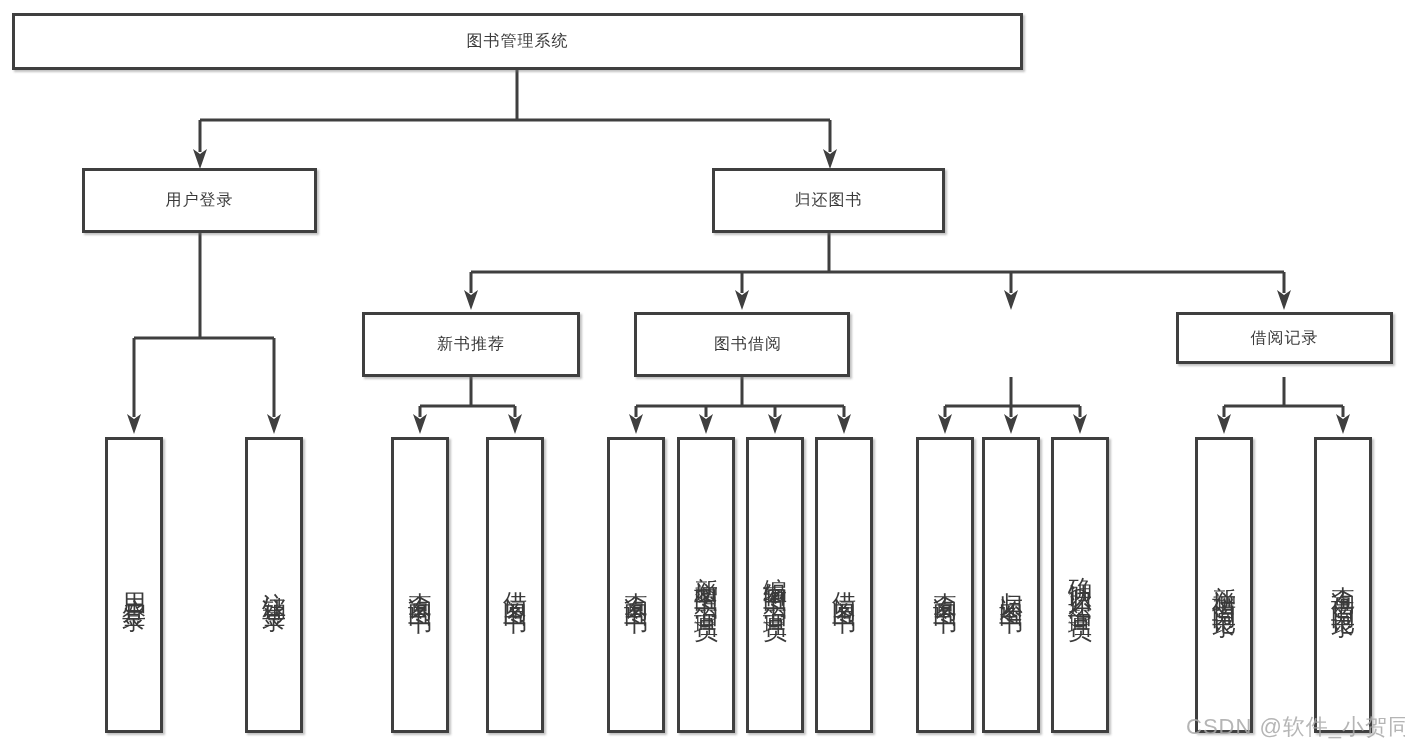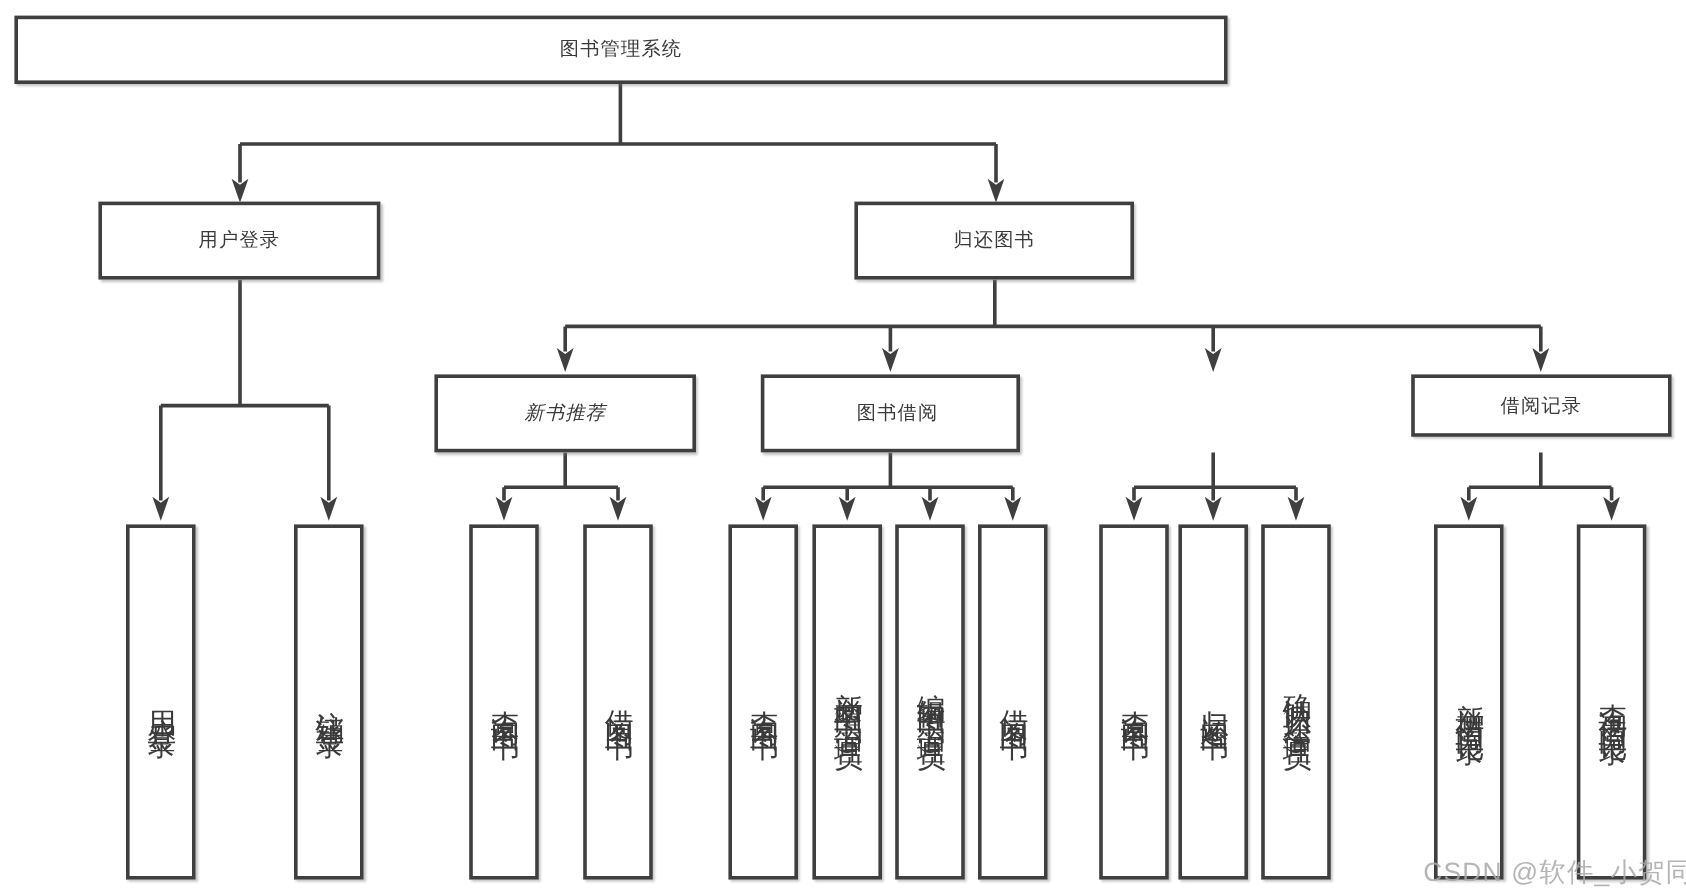--- a/index.html
+++ b/index.html
@@ -65,21 +65,21 @@
     <span class="lbl">图书管理系统</span>
   </div>
 
   <div class="node hbox" style="left:82px; top:168px; width:235px; height:65px;">
     <span class="lbl">用户登录</span>
   </div>
   <div class="node hbox" style="left:712px; top:168px; width:233px; height:65px;">
     <span class="lbl">归还图书</span>
   </div>
 
-  <div class="node hbox" style="left:362px; top:312px; width:218px; height:65px;font-style:italic;">
+  <div class="node hbox" style="left:362px; top:312px; width:218px; height:65px;">
     <span class="lbl">新书推荐</span>
   </div>
   <div class="node hbox" style="left:634px; top:312px; width:216px; height:65px;padding-left:12px;">
     <span class="lbl">图书借阅</span>
   </div>
   <div class="node hbox" style="left:1176px; top:312px; width:217px; height:52px;">
     <span class="lbl">借阅记录</span>
   </div>
 
   <div class="node vbox" style="left:105px; top:437px; width:58px; height:296px;">

